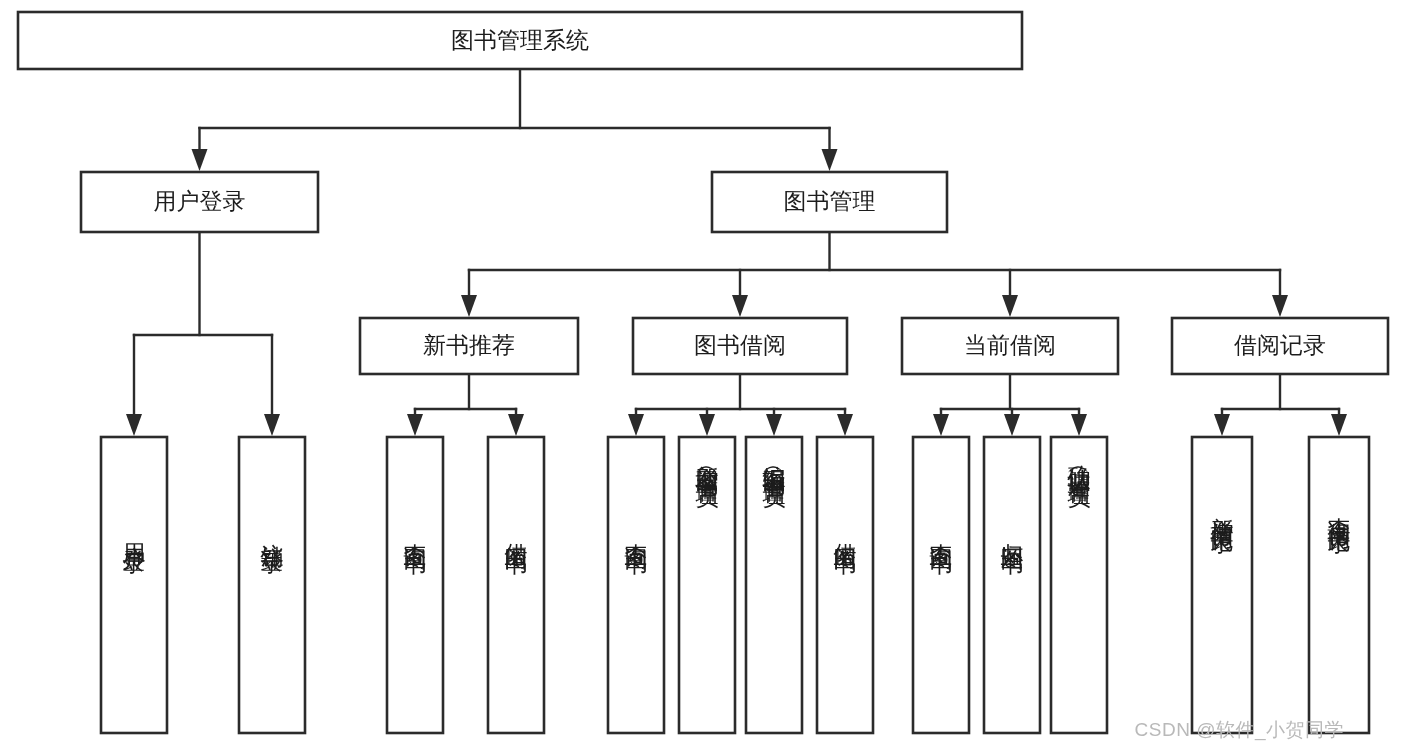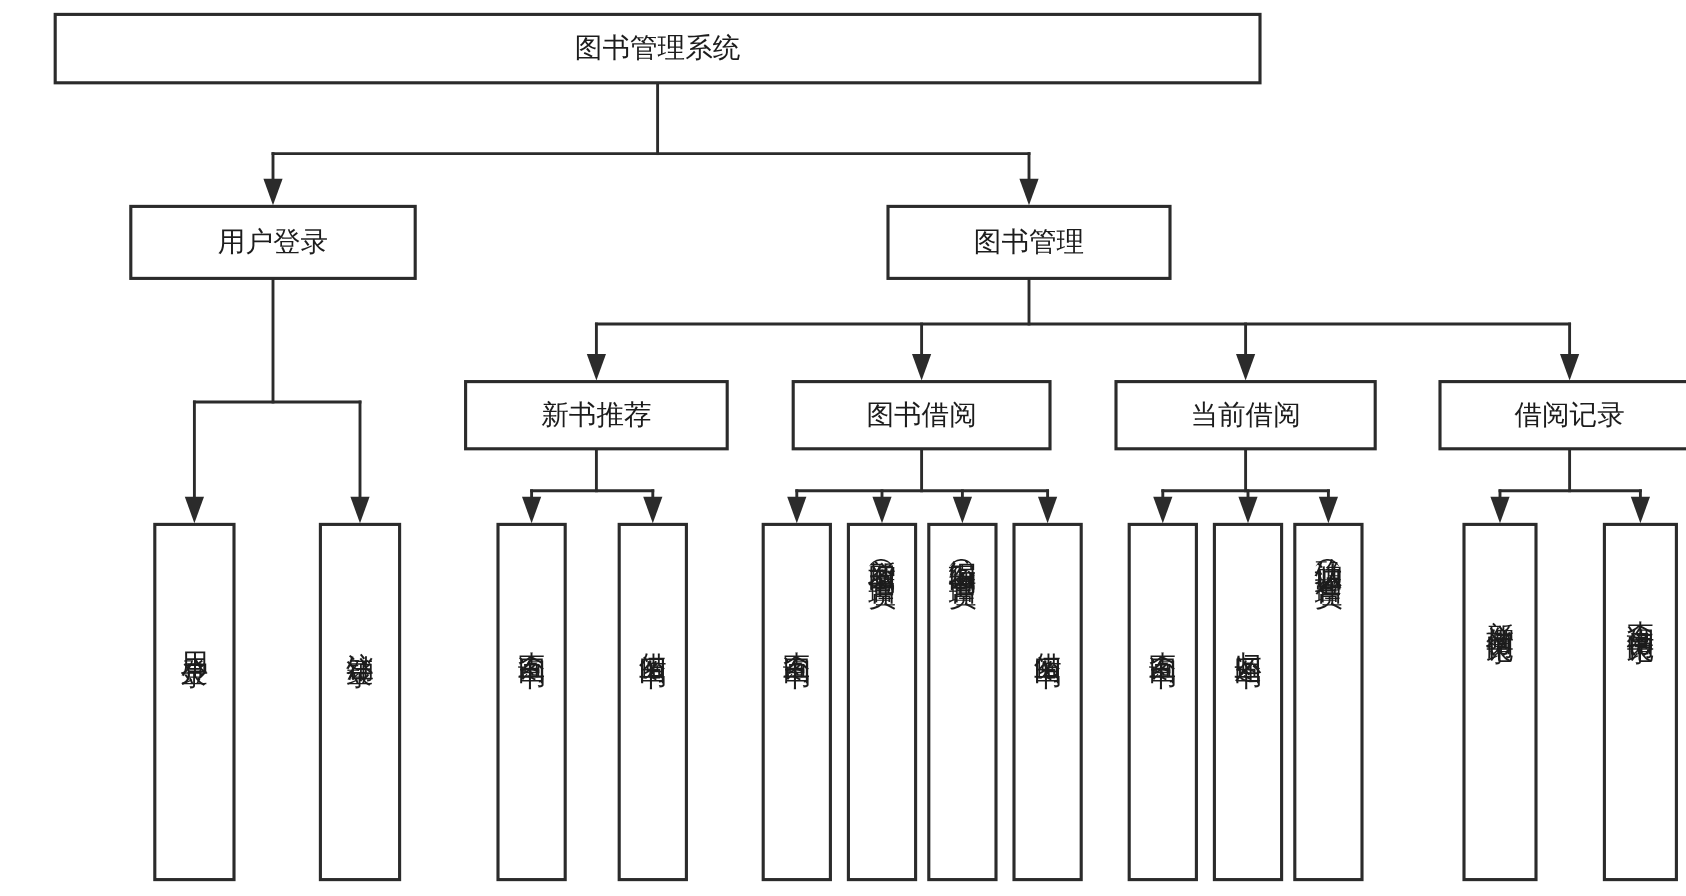--- a/index.html
+++ b/index.html
@@ -11,21 +11,20 @@
     width: 1405px;
     height: 747px;
     font-family: "Liberation Sans", "DejaVu Sans", sans-serif;
     overflow: hidden;
   }
   #diagram-root {
     position: relative;
     width: 1352px;
     height: 747px;
     background: #ffffff;
-    margin-left: 28px;
   }
   svg#tree-svg {
     position: absolute;
     left: 0;
     top: 0;
     width: 1405px;
     height: 747px;
   }
   .node-box {
     fill: #ffffff;
@@ -206,13 +205,14 @@
         <div class="leaf-label">确认归还（管理员）</div>
       </div>
       <div class="leaf-label-wrap" style="left: 1192px; top: 437px; width: 60px; height: 296px; padding-top: 62px;">
         <div class="leaf-label">新增借阅记录</div>
       </div>
       <div class="leaf-label-wrap" style="left: 1309px; top: 437px; width: 60px; height: 296px; padding-top: 62px;">
         <div class="leaf-label">查询借阅记录</div>
       </div>
     </div>
 
+  <div id="watermark">CSDN @软件_小贺同学</div>
 </div>
 
 </body></html>

